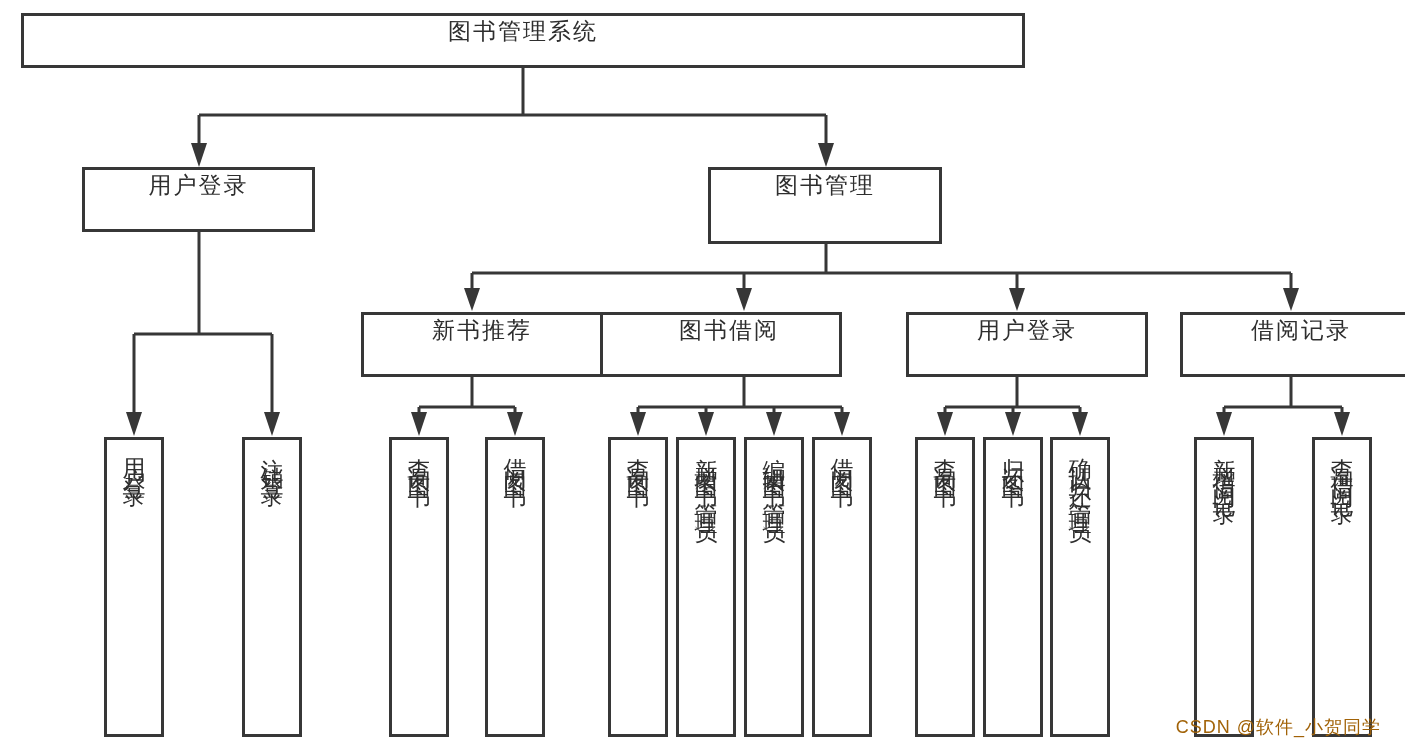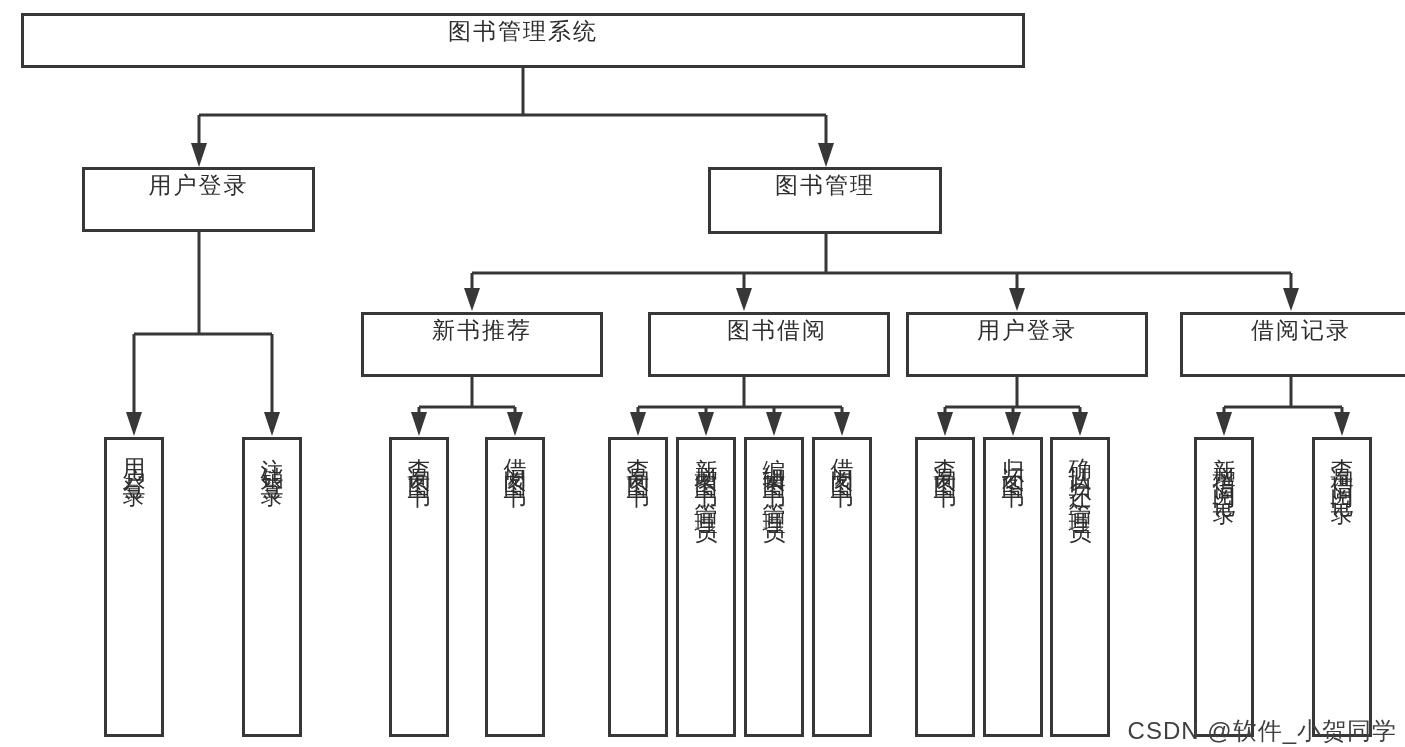--- a/index.html
+++ b/index.html
@@ -18,45 +18,45 @@
   .hlabel { font-size:23px; letter-spacing:2px; white-space:nowrap; color:#2e2e2e; }
   .vlabel {
     writing-mode:vertical-lr; text-orientation:mixed;
     font-size:23px; letter-spacing:9px; line-height:1; color:#2e2e2e;
     white-space:nowrap;
   }
   
   .n-root   { left:21px;  top:13px;  width:1004px; height:55px; }
   
   .n-user   { left:82px;  top:167px; width:233px; height:65px; }
-  .n-mgmt   { left:708px; top:167px; width:234px; height:67px; }
+  .n-mgmt   { left:708px; top:167px; width:234px; height:77px; }
   
   .lv3 { top:312px; width:242px; height:65px; }
   .n-newrec { left:361px; }
-  .n-borrow { left:648px;padding-left:16px; }
+  .n-borrow { left:600px;padding-left:16px; }
   .n-cur    { left:906px; }
   .n-rec    { left:1180px; }
   
   .leaf { top:437px; width:60px; height:300px; }
   .l-userlogin { left:104px; }
   .l-logout    { left:242px; }
   .l-query-a   { left:389px; }
   .l-borrow-a  { left:485px; }
   .l-query-b   { left:608px; }
   .l-addbook   { left:676px; }
   .l-editbook  { left:744px; }
   .l-borrow-b  { left:812px; }
   .l-query-c   { left:915px; }
   .l-return    { left:983px; }
   .l-confirm   { left:1050px; }
   .l-addrec    { left:1194px; }
   .l-queryrec  { left:1312px; }
   .watermark {
-    position:absolute; right:8px; top:715px;
-    font-size:24px; letter-spacing:1px; color:#404040; white-space:nowrap;
+    position:absolute; right:24px; top:715px;
+    font-size:18px; letter-spacing:1px; color:#a16207; white-space:nowrap;
   }
 </style>
 </head>
 <body>
 
 <div class="canvas">
 
   <svg class="wires" viewBox="0 0 1405 747" xmlns="http://www.w3.org/2000/svg">
     <g stroke="#373737" stroke-width="3" fill="none">
       <path d="M523,68 L523,115 M199,115 L826,115 M199,115 L199,150 M826,115 L826,150"></path>

